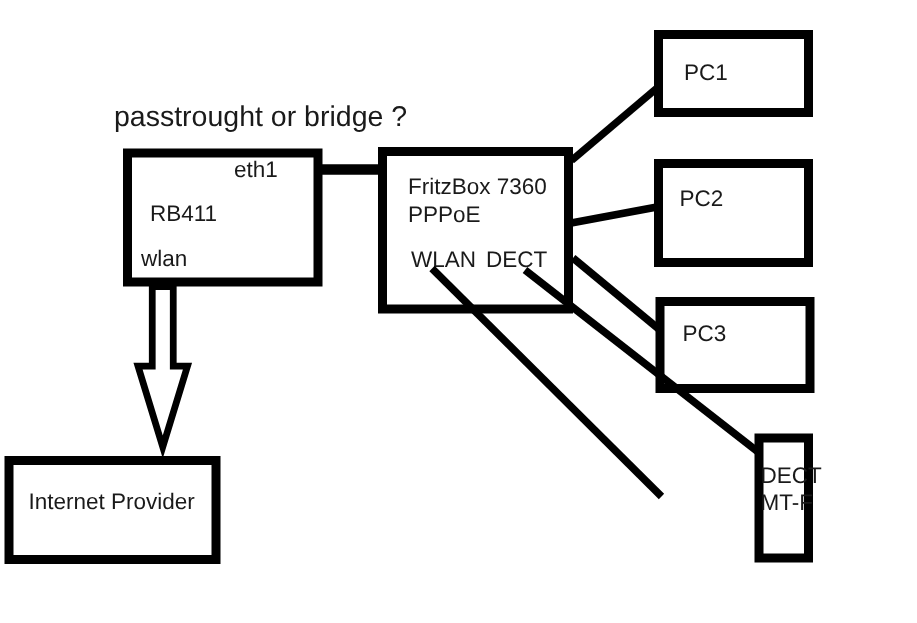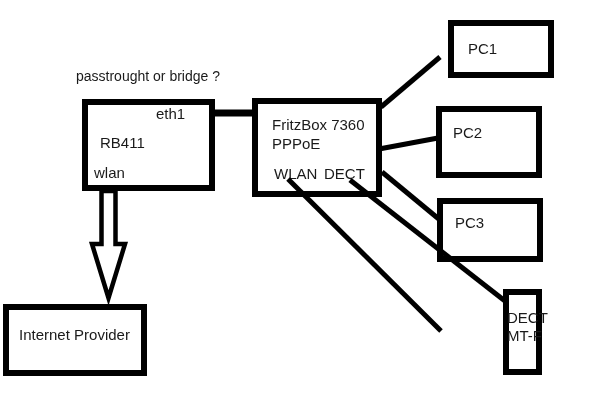--- a/index.html
+++ b/index.html
@@ -20,21 +20,21 @@
   .lbl {
     position:absolute;
     font-size:15px;
     line-height:15px;
     white-space:nowrap;
     color:#1a1a1a;
   }
   .note {
     position:absolute;
     left:76px; top:68px;
-    font-size:14px;
+    font-size:19px;
     white-space:nowrap;
     color:#1a1a1a;
   }
   svg.wires {
     position:absolute;
     left:0; top:0;
     width:611px; height:415px;
     pointer-events:none;
   }
 </style>
@@ -44,28 +44,28 @@
 <div class="canvas">
 
   <div class="note">passtrought or bridge ?</div>
 
   <div class="box" style="left:82px; top:99px; width:133px; height:92px;">
     <span class="lbl" style="left:68px; top:1px;">eth1</span>
     <span class="lbl" style="left:12px; top:30px;text-align:right;">RB411</span>
     <span class="lbl" style="left:6px; top:60px;">wlan</span>
   </div>
 
-  <div class="box" style="left:252px; top:98px; width:130px; height:99px;">
+  <div class="box" style="left:252px; top:98px; width:130px; height:111px;">
     <span class="lbl" style="left:14px; top:13px;">FritzBox 7360</span>
     <span class="lbl" style="left:14px; top:32px;">PPPoE</span>
     <span class="lbl" style="left:16px; top:62px;">WLAN</span>
     <span class="lbl" style="left:66px; top:62px;">DECT</span>
   </div>
 
-  <div class="box" style="left:448px; top:20px; width:106px; height:58px;">
+  <div class="box" style="left:436px; top:20px; width:106px; height:58px;">
     <span class="lbl" style="left:14px; top:15px;">PC1</span>
   </div>
 
   <div class="box" style="left:436px; top:106px; width:106px; height:72px;">
     <span class="lbl" style="left:11px; top:13px;">PC2</span>
   </div>
 
   <div class="box" style="left:437px; top:198px; width:106px; height:64px;">
     <span class="lbl" style="left:12px; top:11px;text-align:center;">PC3</span>
   </div>

